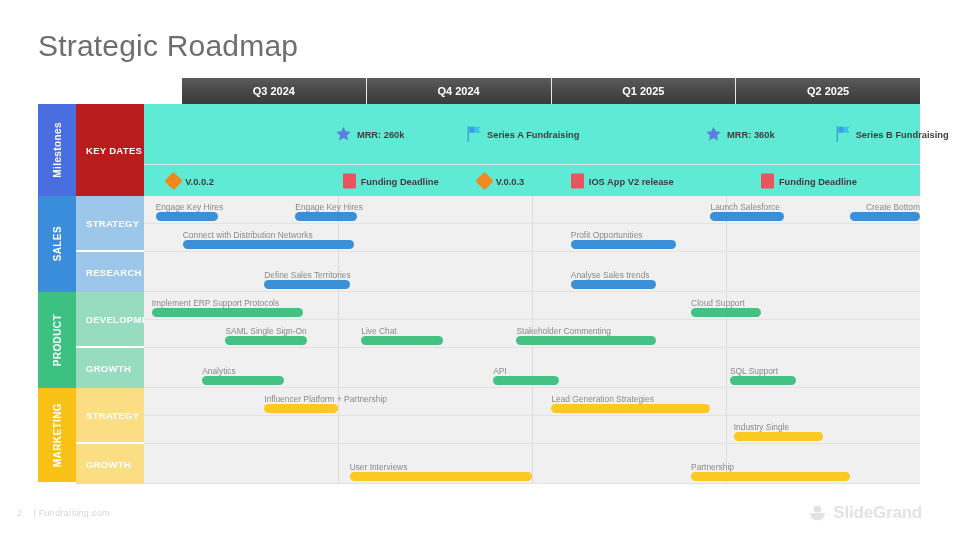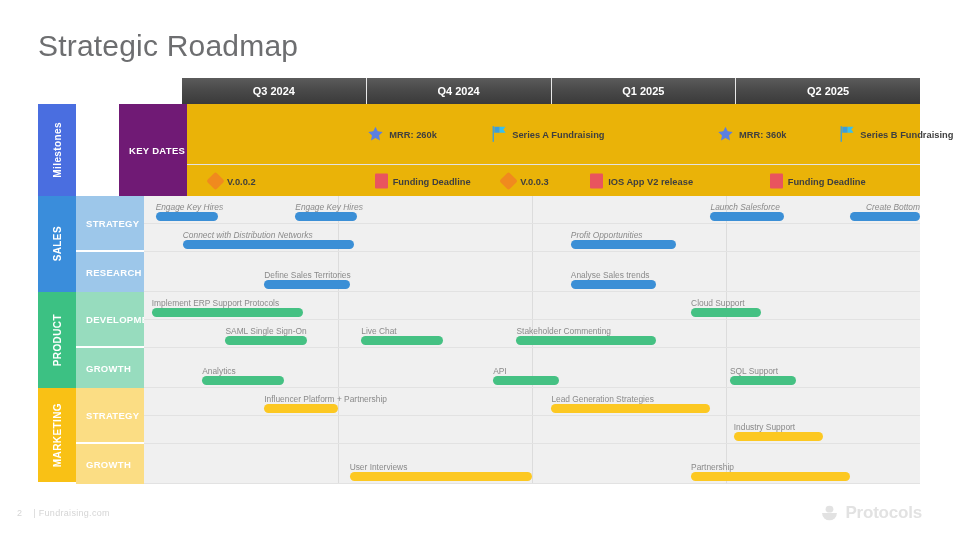--- a/index.html
+++ b/index.html
@@ -81,21 +81,21 @@
     position:absolute;left:0;bottom:11px;
     font-size:8.4px;color:#8a8a8a;white-space:nowrap;
     line-height:10px;
   }
   .task .cap.right{left:auto;right:0;}
   .task .bar{
     position:absolute;left:0;bottom:2px;height:9px;width:100%;
     border-radius:5px;
   }
   
-  .ms-row{position:relative;background:#eab308;text-align:right;}
+  .ms-row{position:relative;background:#5eead4;text-align:right;}
   .ms-item{
     position:absolute;display:flex;align-items:center;gap:5px;
     white-space:nowrap;
   }
   .ms-item .lbl{font-size:9.3px;color:#3f3f3f;font-weight:bold;}
   .diamond{
     width:13px;height:13px;background:#f08a1e;
     transform:rotate(45deg);border-radius:2px;flex:0 0 13px;
   }
   .square{
@@ -132,21 +132,21 @@
       <div class="quarter-cell">Q2 2025</div>
     </div>
 
   <div id="grid-body">
       <div class="group-row" style="height: 92px;">
         <div class="group-tab" style="background: rgb(74, 110, 224);">
           <span>Milestones</span>
         </div>
         <div class="group-rows">
           <div class="sub-row" style="height: 92px;">
-            <div class="sub-label" style="background: #701a75; margin-left: 43px;">KEY DATES</div>
+            <div class="sub-label" style="background: #b91c1c;">KEY DATES</div>
             <div style="flex: 1 1 auto;">
               <div class="ms-row" style="height: 60px; border-bottom: 1px solid rgb(226, 226, 226);">
                 <div class="vline" style="left: 25%;"></div>
                 <div class="vline" style="left: 50%;"></div>
                 <div class="vline" style="left: 75%;"></div>
                 <div class="ms-item" style="left: 24.6%; top: 50%; transform: translateY(-50%);">
                   <svg class="star-ico" viewBox="0 0 24 24">
                     <path d="M12 1.6 15.1 8.2 22.2 9.1 17 14 18.4 21 12 17.6 5.6 21 7 14 1.8 9.1 8.9 8.2 Z" fill="#5b7fe0"></path>
                   </svg>
                   <span class="lbl">MRR: 260k</span>
@@ -203,21 +203,21 @@
           </div>
         </div>
       </div>
       <div class="group-row" style="height: 96px;">
         <div class="group-tab" style="background: rgb(58, 141, 219);">
           <span>SALES</span>
         </div>
         <div class="group-rows">
           <div class="sub-row" style="height: 56px;">
             <div class="sub-label" style="background: rgb(157, 199, 234); border-bottom: 2px solid rgb(255, 255, 255);">STRATEGY</div>
-            <div style="flex: 1 1 auto; font-style: italic;">
+            <div style="flex: 1 1 auto;">
               <div class="track" style="height: 28px;">
                 <div class="vline" style="left: 25%;"></div>
                 <div class="vline" style="left: 50%;"></div>
                 <div class="vline" style="left: 75%;"></div>
                 <div class="task" style="left: 1.5%; width: 8%; top: 0px; bottom: 0px;">
                   <div class="cap">Engage Key Hires</div>
                   <div class="bar" style="background: rgb(59, 143, 214);"></div>
                 </div>
                 <div class="task" style="left: 19.5%; width: 8%; top: 0px; bottom: 0px;">
                   <div class="cap">Engage Key Hires</div>
@@ -350,21 +350,21 @@
                 <div class="task" style="left: 52.5%; width: 20.5%; top: 0px; bottom: 0px;">
                   <div class="cap">Lead Generation Strategies</div>
                   <div class="bar" style="background: rgb(252, 200, 34);"></div>
                 </div>
               </div>
               <div class="track" style="height: 28px;">
                 <div class="vline" style="left: 25%;"></div>
                 <div class="vline" style="left: 50%;"></div>
                 <div class="vline" style="left: 75%;"></div>
                 <div class="task" style="left: 76%; width: 11.5%; top: 0px; bottom: 0px;">
-                  <div class="cap">Industry Support</div>
+                  <div class="cap">Industry Single</div>
                   <div class="bar" style="background: rgb(252, 200, 34);"></div>
                 </div>
               </div>
             </div>
           </div>
           <div class="sub-row" style="height: 40px;">
             <div class="sub-label" style="background: rgb(251, 221, 132); border-bottom: none;">GROWTH</div>
             <div style="flex: 1 1 auto;">
               <div class="track" style="height: 40px;">
                 <div class="vline" style="left: 25%;"></div>
@@ -390,14 +390,14 @@
 <div id="footer-left">
   <span class="pg">2</span><span>|</span>
   <span>Fundraising.com</span>
 </div>
 
 <div id="brand">
   <svg width="19" height="19" viewBox="0 0 20 20">
     <path d="M2.2 9.4 A7.8 7.8 0 0 0 17.8 9.4 Z" fill="#e2e2e2"></path>
     <ellipse cx="10" cy="5.4" rx="4.1" ry="3.6" fill="#e2e2e2"></ellipse>
   </svg>
-  <span class="brand-name">Protocols</span>
+  <span class="brand-name">SlideGrand</span>
 </div>
 
 </body></html>

